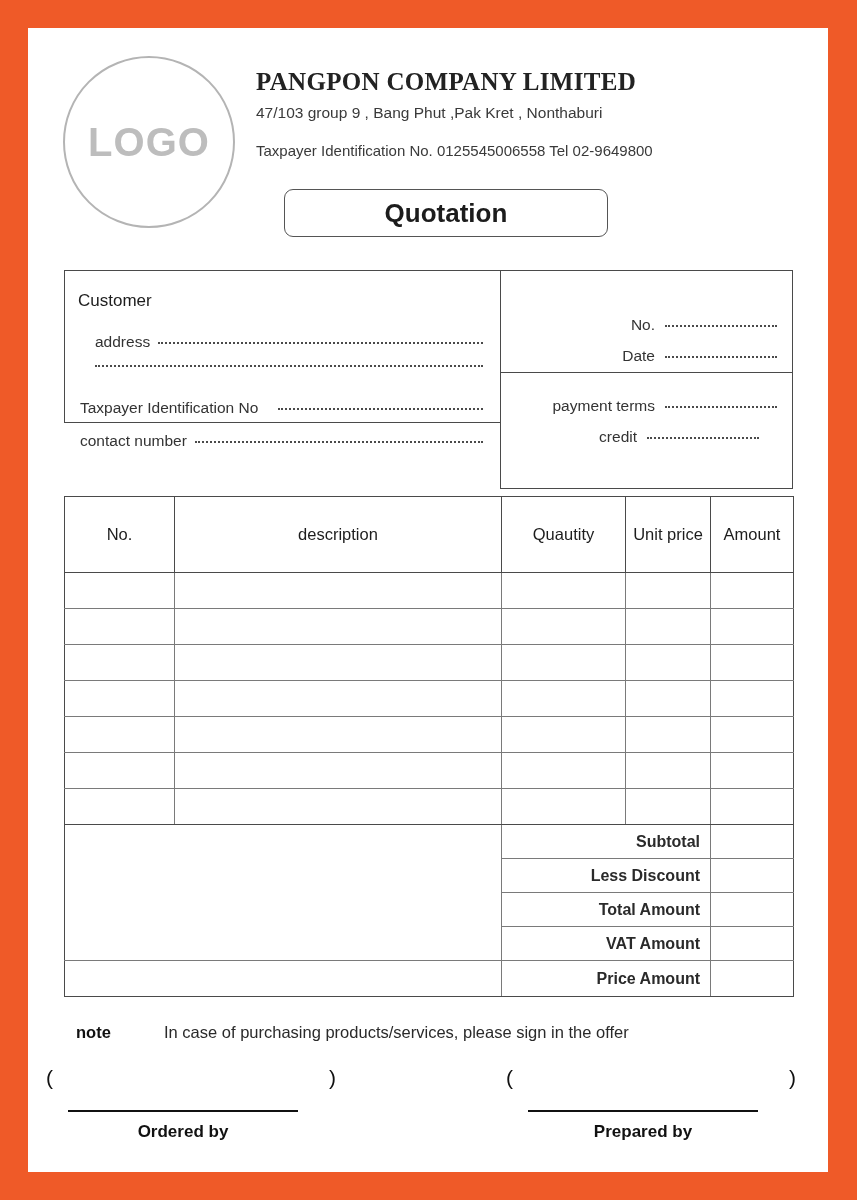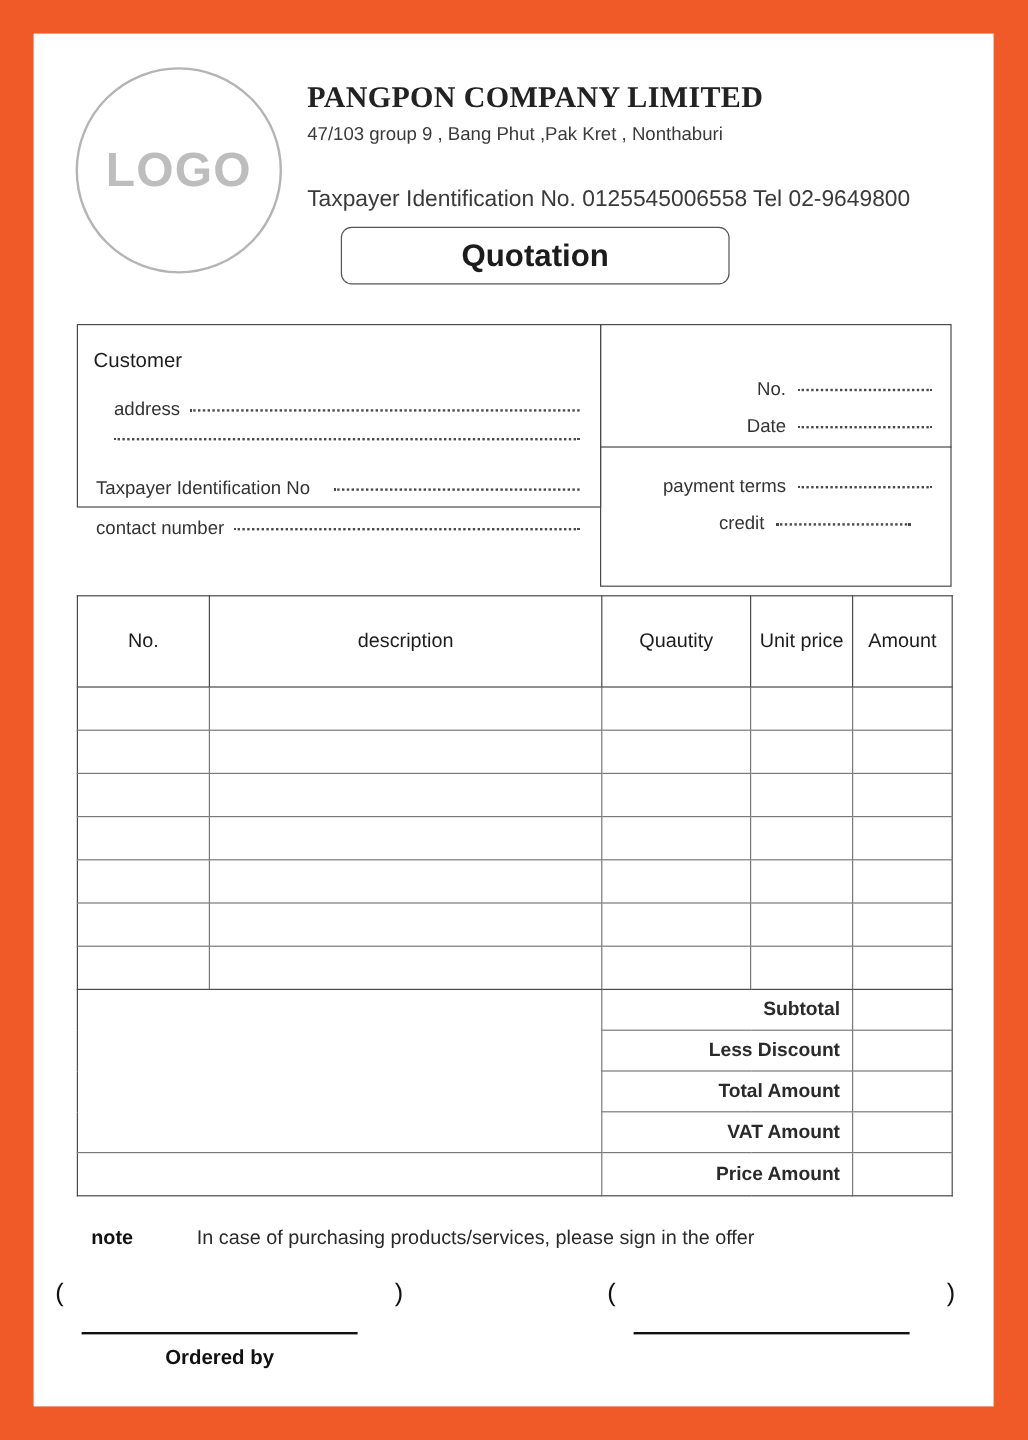--- a/index.html
+++ b/index.html
@@ -64,24 +64,23 @@
     left: 228px;
     top: 76px;
     font-size: 15.5px;
     color: #3a3a3a;
     white-space: nowrap;
   }
   .company-tax {
     position: absolute;
     left: 228px;
     top: 114px;
-    font-size: 19px;
+    font-size: 15px;
     color: #3a3a3a;
     white-space: nowrap;
-    margin-top: 14px;
   }
   .doc-title-box {
     position: absolute;
     left: 256px;
     top: 161px;
     width: 324px;
     height: 48px;
     border: 1.5px solid #555555;
     border-radius: 9px;
     box-sizing: border-box;
@@ -444,17 +443,18 @@
       <div class="sign-block sign-left">
         <span class="paren paren-l">(</span>
         <span class="paren paren-r">)</span>
         <div class="sign-line"></div>
         <div class="sign-caption">Ordered by</div>
       </div>
       <div class="sign-block sign-right">
         <span class="paren paren-l">(</span>
         <span class="paren paren-r">)</span>
         <div class="sign-line"></div>
+        <div class="sign-caption">Prepared by</div>
       </div>
     </div>
 
   </div>
 </div>
 
 </body></html>

